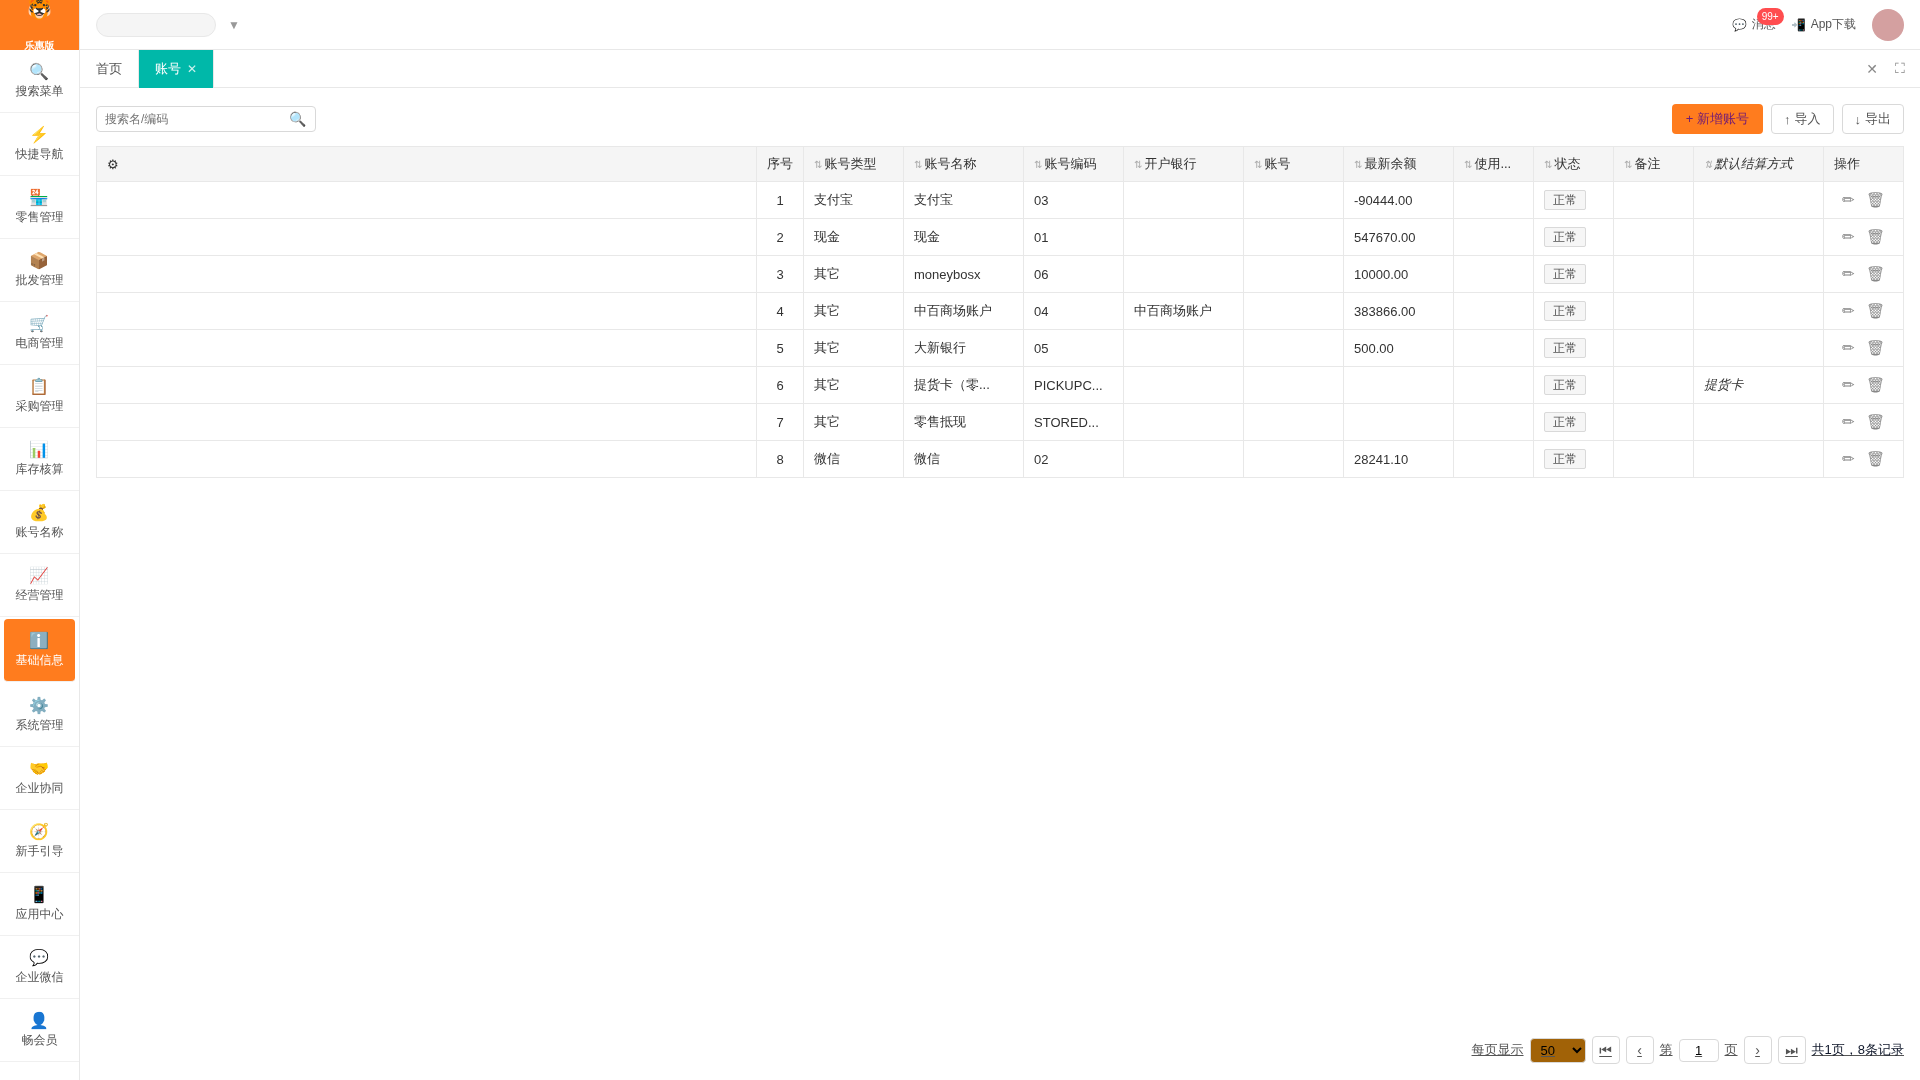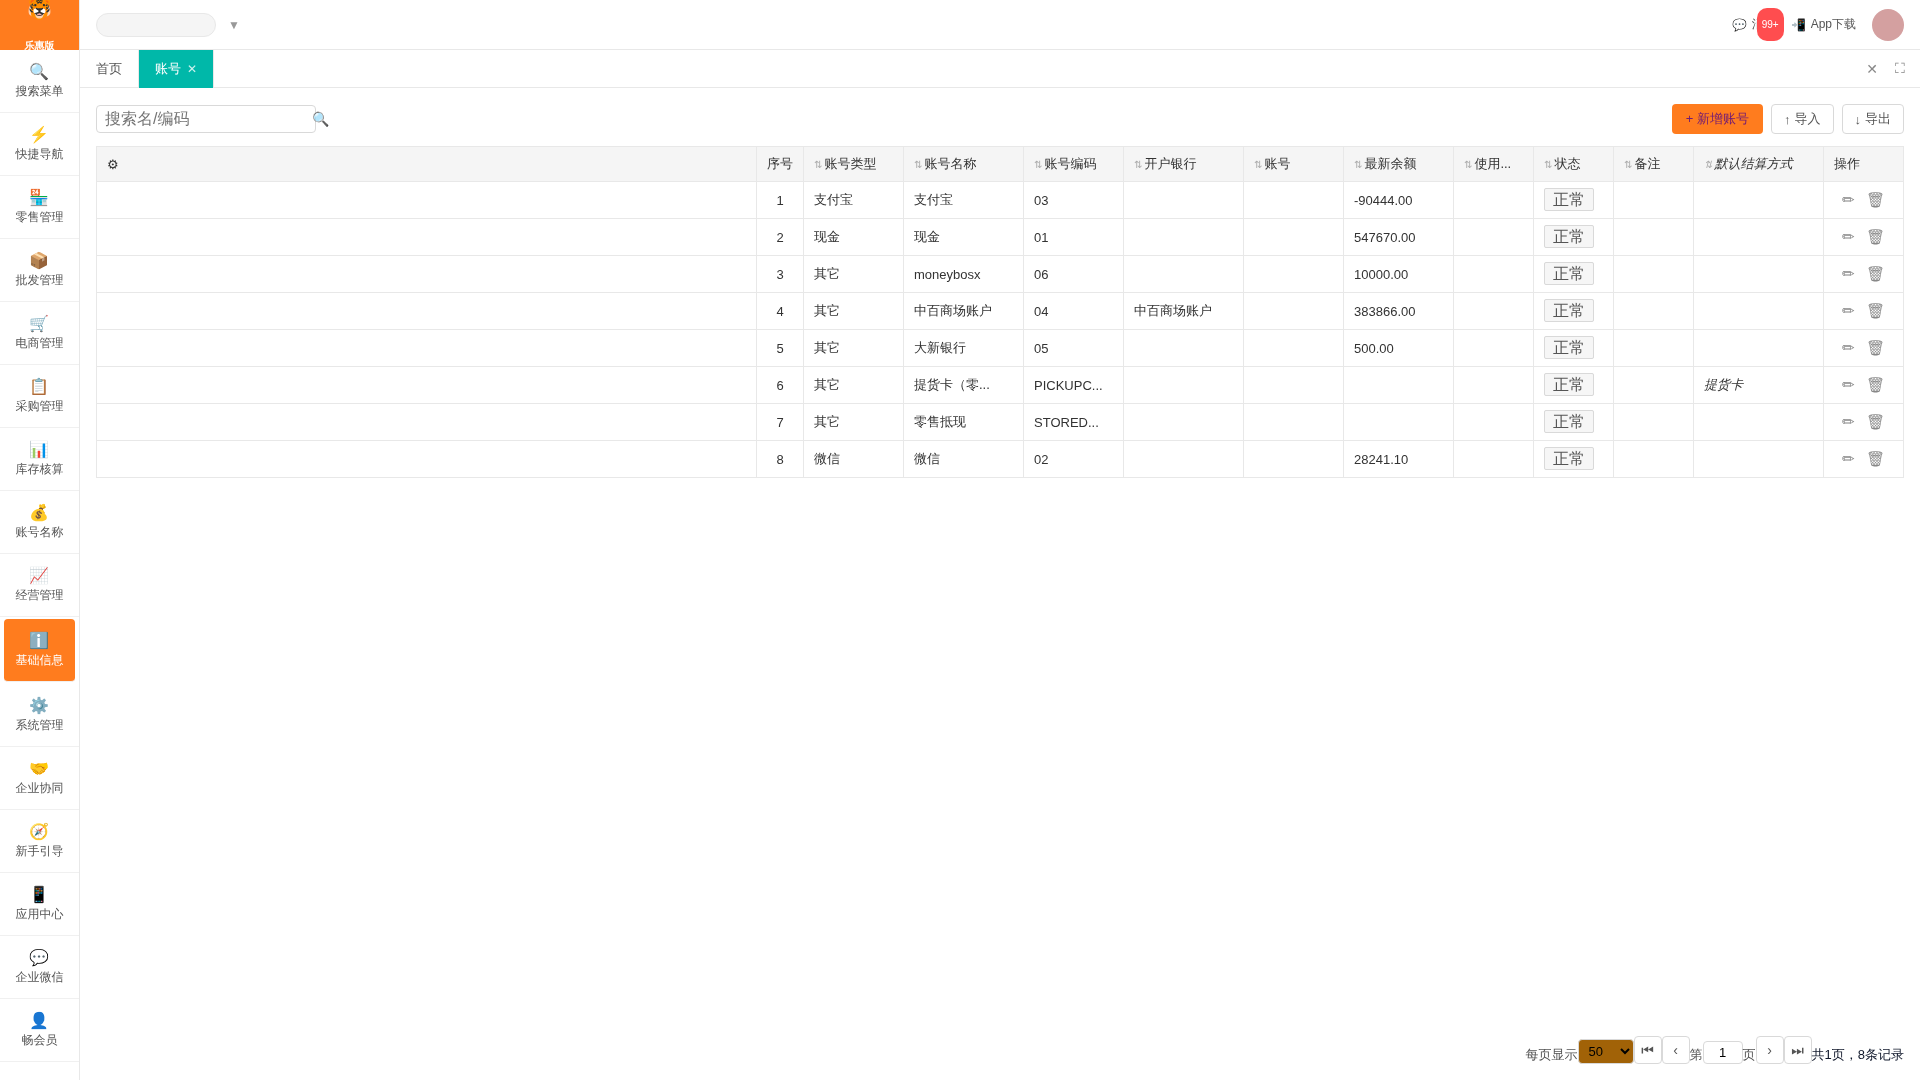--- a/index.html
+++ b/index.html
@@ -89,21 +89,21 @@
       gap: 4px;
       font-size: 12px;
       color: #555;
       cursor: pointer;
       position: relative;
     }
     .badge {
       background: #ff4d4f;
       color: #fff;
       border-radius: 10px;
-      padding: 11px 5px;
+      padding: 3px 5px;
       font-size: 10px;
       position: absolute;
       top: -8px;
       right: -8px;
     }
     .app-download {
       display: flex;
       align-items: center;
       gap: 4px;
       font-size: 12px;
@@ -188,21 +188,21 @@
       align-items: center;
       border: 1px solid #d9d9d9;
       border-radius: 4px;
       padding: 4px 8px;
       width: 220px;
       background: #fff;
     }
     .search-input {
       border: none;
       outline: none;
-      font-size: 16px;
+      font-size: 12px;
       color: #999;
       flex: 1;
       background: transparent;
     }
     .search-icon { color: #999; font-size: 14px; cursor: pointer; }
     .toolbar-right {
       display: flex;
       align-items: center;
       gap: 8px;
     }
@@ -253,21 +253,21 @@
       border: 1px solid #e8e8e8;
       padding: 7px 10px;
       color: #333;
       background: #fff;
     }
     .status-tag {
       background: #f6f6f6;
       border: 1px solid #d9d9d9;
       border-radius: 2px;
       padding: 2px 8px;
-      font-size: 16px;
+      font-size: 12px;
       color: #555;
       white-space: nowrap;
     }
     .action-btn {
       background: none;
       border: none;
       cursor: pointer;
       color: #888;
       font-size: 15px;
       padding: 2px 4px;
@@ -284,27 +284,28 @@
     .col-balance { width: 110px; text-align: left; }
     .col-use { width: 80px; }
     .col-status { width: 80px; }
     .col-note { width: 80px; }
     .col-default { width: 130px; font-style: italic; }
     .col-action { width: 80px; text-align: center; }
 
     
     .pagination-bar {
       display: flex;
-      align-items: flex-end;
+      align-items: center;
       justify-content: flex-end;
       padding: 12px 0 0 0;
-      gap: 0;
+      gap: 6px;
       font-size: 13px;
       color: #555;
       flex-shrink: 0;
+      text-decoration: underline;
     }
     .page-size-select {
       border: 1px solid #d9d9d9;
       border-radius: 4px;
       padding: 3px 6px;
       font-size: 13px;
       background: #a16207;
     }
     .page-nav-btn {
       width: 28px;

